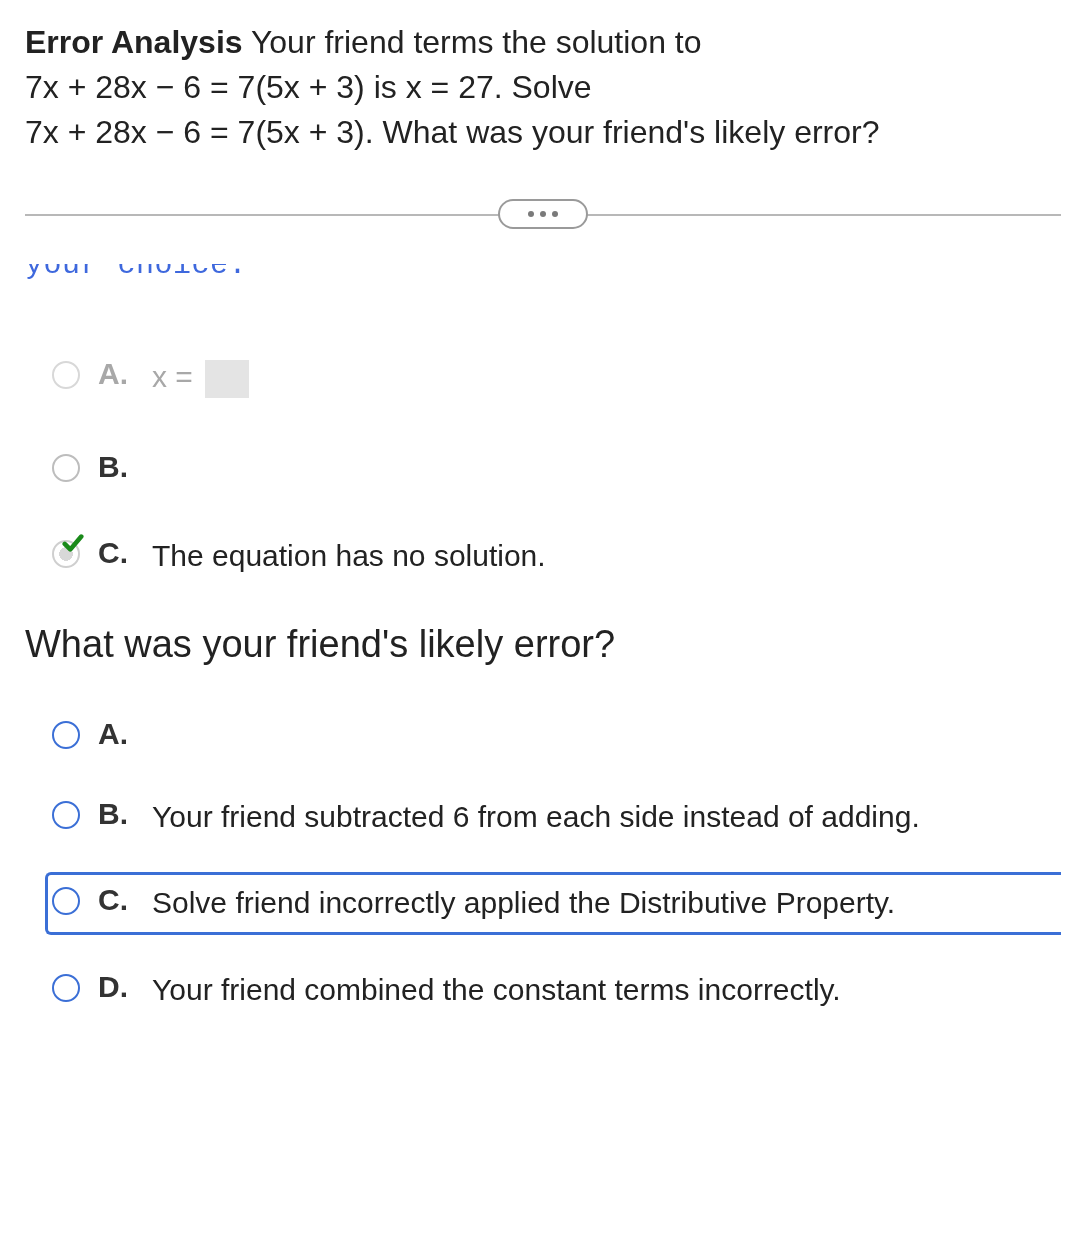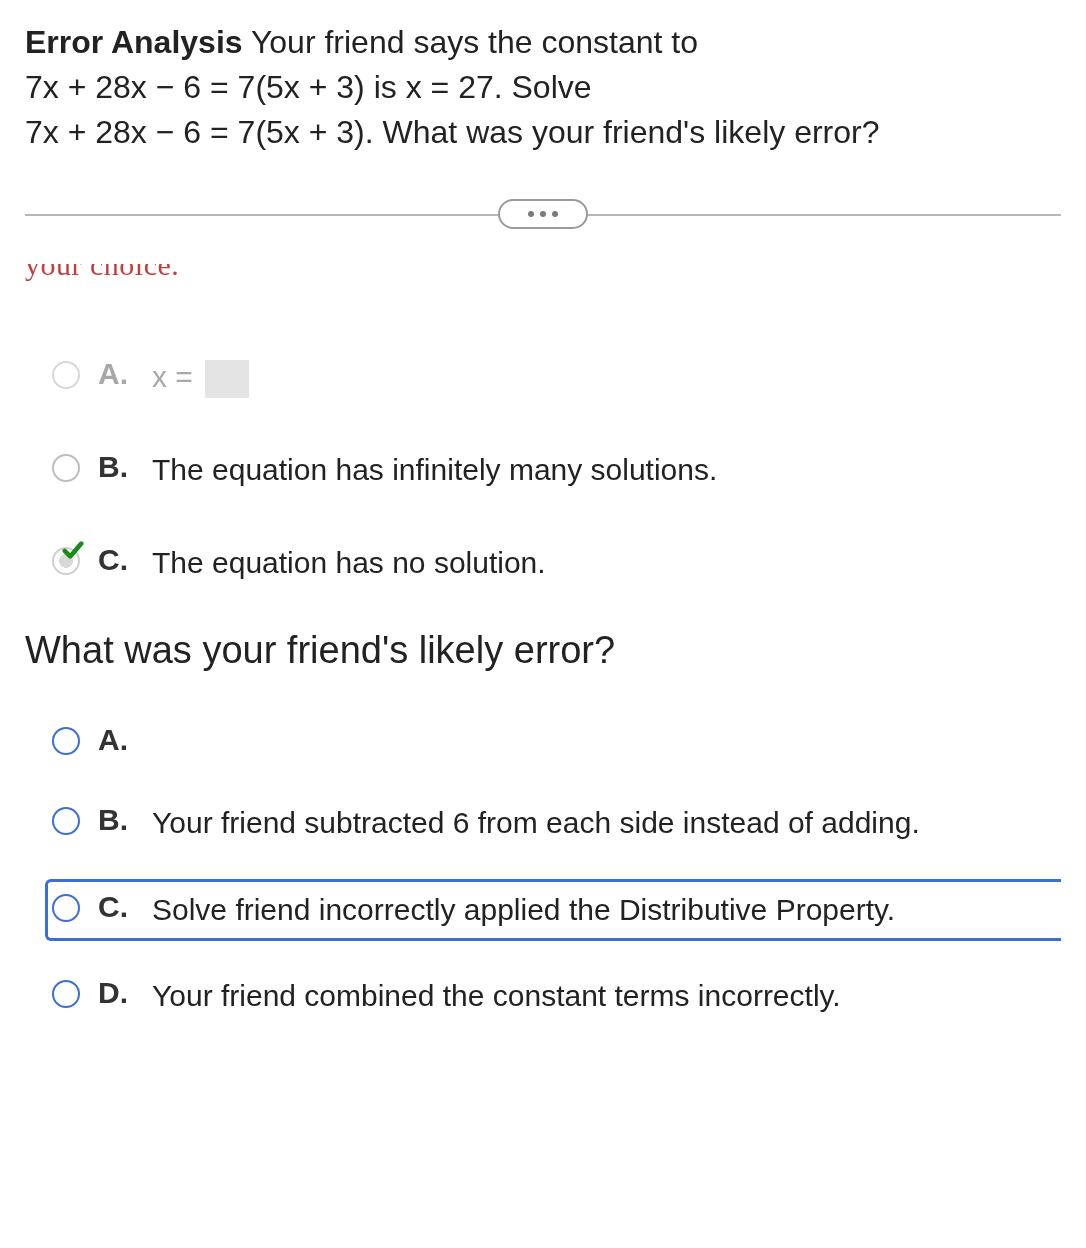--- a/index.html
+++ b/index.html
@@ -52,24 +52,24 @@
       gap: 6px;
     }
     .divider-pill .dot {
       width: 6px;
       height: 6px;
       background: #7a7a7a;
       border-radius: 50%;
     }
     .cutoff-text {
       font-size: 30px;
-      color: #b91c1c;
+      color: #1d4ed8;
       margin-bottom: 50px;
       letter-spacing: 0.5px;
-      font-family: Liberation Serif, serif;
+      font-family: Liberation Mono, monospace;
     }
     .options-block {
       padding-left: 20px;
     }
     .option-row {
       display: flex;
       align-items: flex-start;
       gap: 18px;
       margin-bottom: 30px;
       padding: 8px 4px;
@@ -148,21 +148,21 @@
       margin-bottom: 24px;
     }
     .inline-math {
       font-family: Arial, sans-serif;
     }
   </style>
 </head>
 <body>
 
 <div class="question-header">
-  <span class="bold-title">Error Analysis</span><span>  Your friend says the constant to</span><br>
+  <span class="bold-title">Error Analysis</span><span>  Your friend terms the solution to</span><br>
   <span class="inline-math">7x + 28x − 6 = 7(5x + 3) is x = 27. Solve</span><br>
   <span class="inline-math">7x + 28x − 6 = 7(5x + 3). What was your friend's likely error?</span>
 </div>
 
 <div class="divider-wrap">
   <div class="divider-line"></div>
   <div class="divider-pill">
     <span class="dot"></span>
     <span class="dot"></span>
     <span class="dot"></span>
@@ -180,21 +180,20 @@
     <div class="option-letter gray">A.</div>
     <div class="option-text gray">
       <span>x =</span>
       <span class="input-box"></span>
     </div>
   </div>
 
   <div class="option-row">
     <div class="radio"></div>
     <div class="option-letter">B.</div>
-    <div class="option-text">The equation has infinitely many solutions.</div>
   </div>
 
   <div class="option-row">
     <div class="radio checked-correct">
       <span class="checkmark">
         <svg viewBox="0 0 24 24">
             <path d="M3 13 L9 19 L21 5" stroke="#1a8a1a" stroke-width="5" fill="none" stroke-linecap="round" stroke-linejoin="round"></path>
           </svg>
       </span>
     </div>

